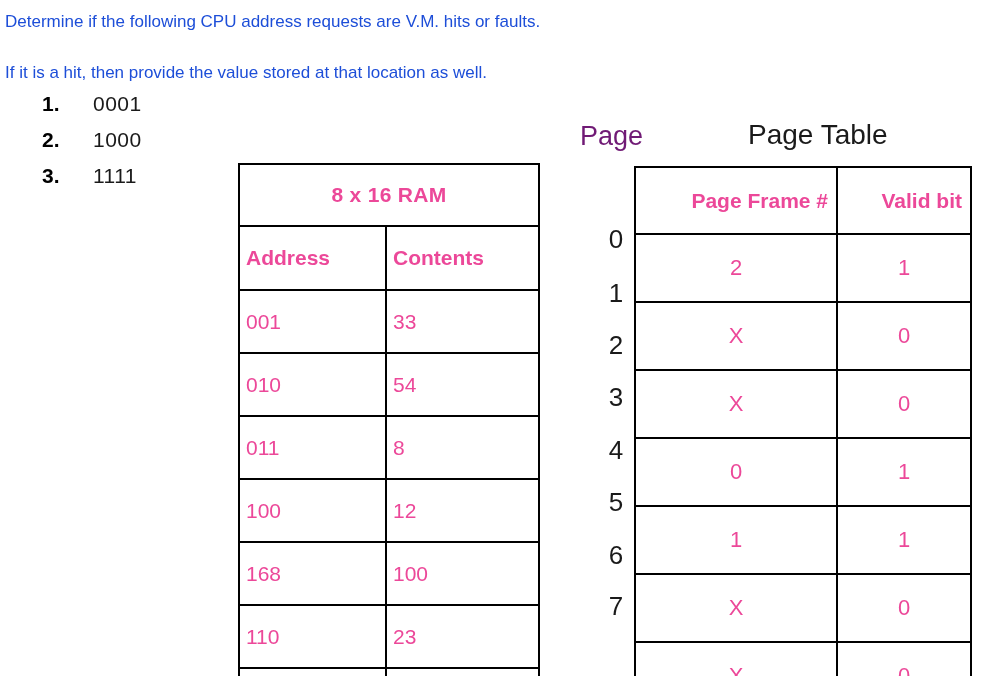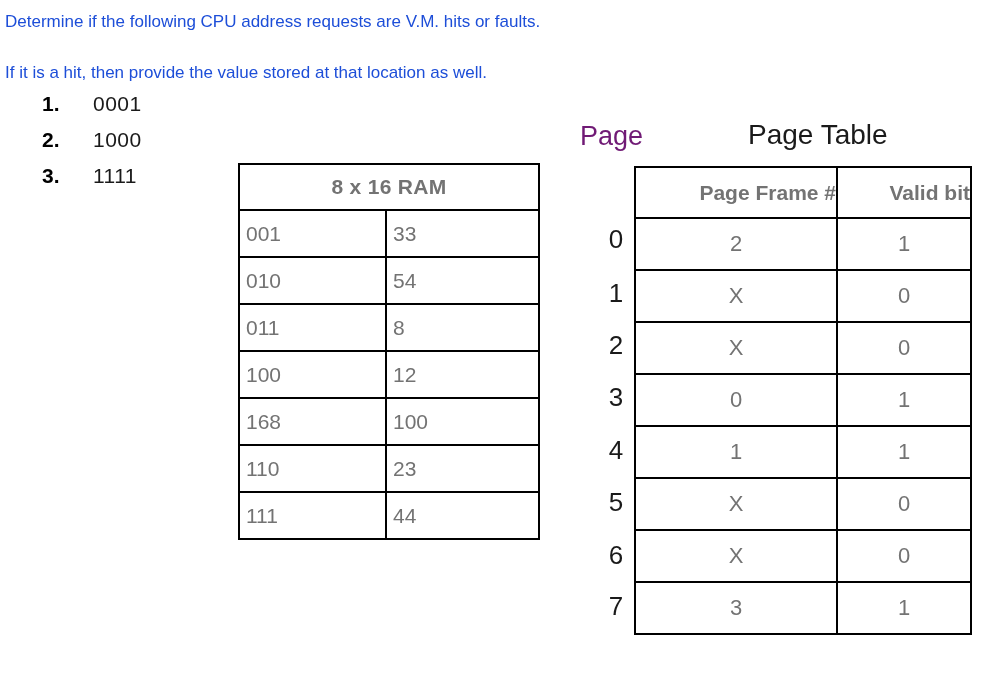--- a/index.html
+++ b/index.html
@@ -58,24 +58,24 @@
 
   
   .tbl {
     position: absolute;
     border-collapse: collapse;
     table-layout: fixed;
     background: #fff;
   }
   .tbl td, .tbl th {
     border: 2px solid #000;
-    padding: 0;
+    padding: 8px;
     font-weight: normal;
     font-size: 21px;
-    color: #737373;
+    color: #ec4899;
   }
 
   
   #ram-table {
     left: 238px;
     top: 163px;
     width: 300px;
   }
   #ram-table col.c-addr { width: 147px; }
   #ram-table col.c-cont { width: 153px; }
@@ -181,20 +181,24 @@
 
 <table class="tbl" id="ram-table">
   <colgroup>
       <col class="c-addr">
       <col class="c-cont">
     </colgroup>
   <tbody>
     <tr>
       <td class="ram-title" colspan="2">8 x 16 RAM</td>
     </tr>
+    <tr>
+      <td class="ram-head">Address</td>
+      <td class="ram-head">Contents</td>
+    </tr>
   </tbody>
   <tbody id="ram-body">
       <tr>
         <td class="ram-cell">001</td>
         <td class="ram-cell">33</td>
       </tr>
       <tr>
         <td class="ram-cell">010</td>
         <td class="ram-cell">54</td>
       </tr>

